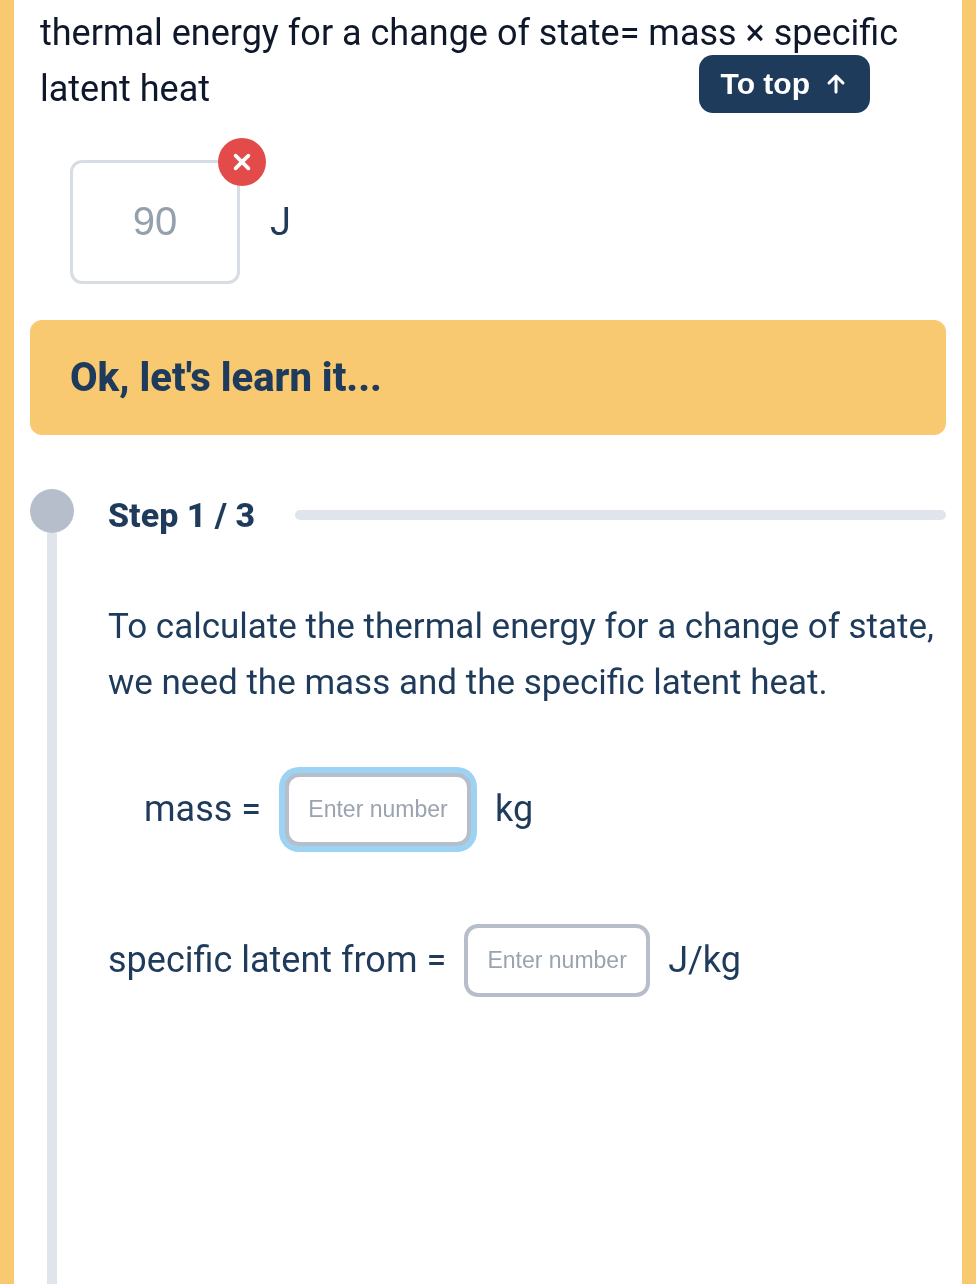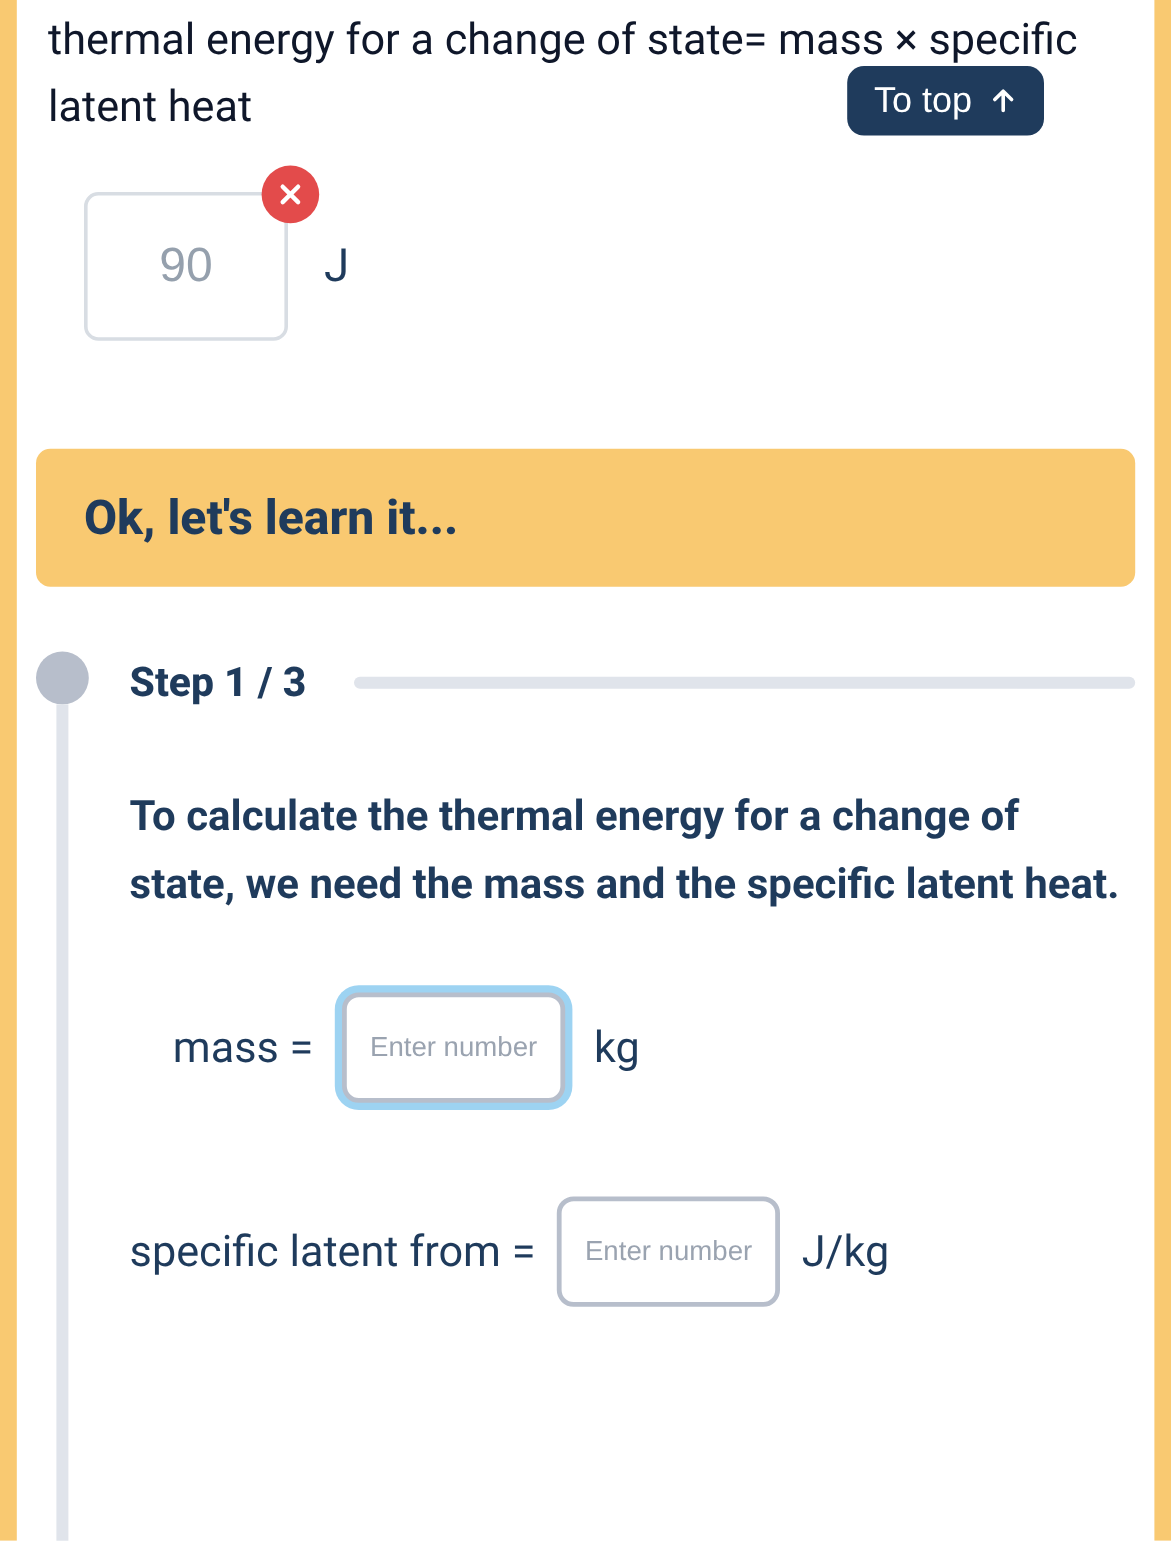--- a/index.html
+++ b/index.html
@@ -35,21 +35,21 @@
     right: 92px;
     display: inline-flex;
     align-items: center;
     gap: 14px;
     background: #1f3b5c;
     color: #ffffff;
     border: none;
     border-radius: 14px;
     padding: 12px 22px;
     font-size: 30px;
-    font-weight: 400;
+    font-weight: 700;
     cursor: pointer;
   }
   .to-top-btn svg {
     width: 24px;
     height: 24px;
     stroke: #fff;
     stroke-width: 3;
     fill: none;
     stroke-linecap: round;
     stroke-linejoin: round;
@@ -91,21 +91,21 @@
     stroke: #fff;
     stroke-width: 4;
     stroke-linecap: round;
   }
   .unit-label {
     color: #1f3b5c;
     font-size: 38px;
     margin-left: 18px;
   }
   .learn-banner {
-    margin: 90px 0 0 0;
+    margin: 36px 0 0 0;
     background: #f9c971;
     border-radius: 12px;
     padding: 34px 40px;
     color: #1f3b5c;
     font-size: 40px;
     font-weight: 800;
   }
   .step-section {
     margin-top: 60px;
     position: relative;
@@ -144,33 +144,32 @@
     flex: 1;
     height: 10px;
     background: #e0e4eb;
     border-radius: 5px;
   }
   .step-body p {
     color: #1f3b5c;
     font-size: 35px;
     line-height: 1.6;
     margin-bottom: 46px;
-    font-weight: bold;
   }
   .input-row {
     display: flex;
     align-items: center;
     gap: 18px;
     margin: 56px 0 0 0;
     color: #1f3b5c;
     font-size: 36px;
   }
   .num-input {
     width: 186px;
-    height: 92px;
+    height: 73px;
     border: 4px solid #b7becb;
     border-radius: 14px;
     font-size: 23px;
     text-align: center;
     color: #1f3b5c;
     outline: none;
   }
   .num-input::placeholder {
     color: #9aa3b0;
   }

